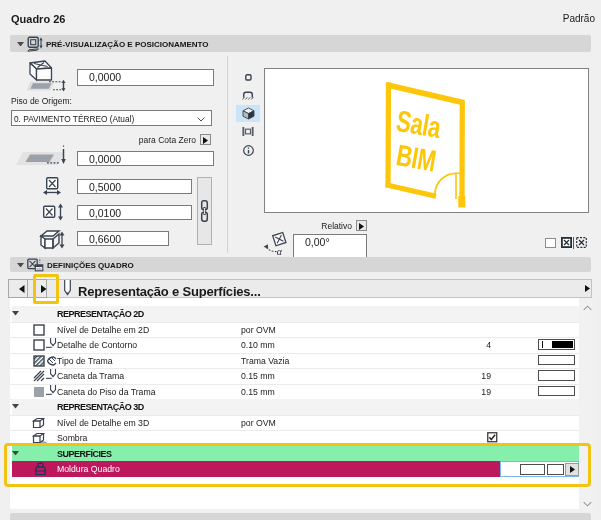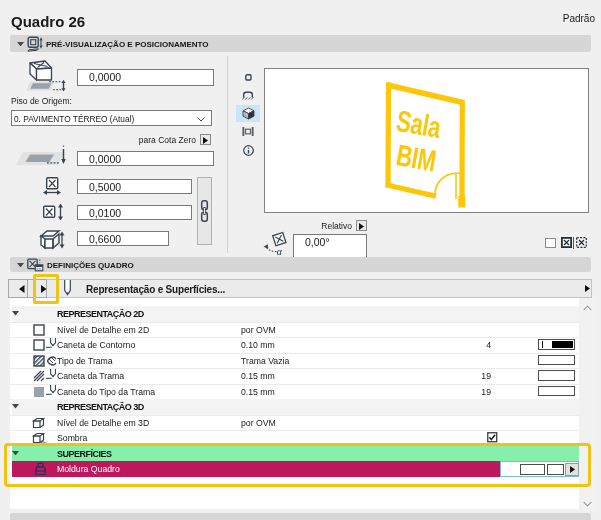--- a/index.html
+++ b/index.html
@@ -15,21 +15,21 @@
   .rowlbl{position:absolute;left:45px;top:3px;font-size:8.7px;color:#1a1a1a;white-space:nowrap;}
   .rowval{position:absolute;left:229px;top:3px;font-size:8.7px;color:#1a1a1a;white-space:nowrap;}
   .rownum{position:absolute;left:455px;width:24px;top:3px;font-size:8.7px;color:#1a1a1a;text-align:right;}
   .grphdr{position:absolute;left:45px;top:3px;font-weight:bold;font-size:9px;letter-spacing:-0.5px;color:#111;}
   .sep{position:absolute;left:10px;width:569px;height:1px;background:#ebebeb;}
   .pbox{position:absolute;left:526px;top:2px;width:37px;height:10.5px;background:#fff;border:1px solid #4d4d4d;box-sizing:border-box;}
 </style>
 </head>
 <body>
 
-<div class="abs" style="left:11px;top:13px;font-weight:bold;font-size:15px;color:#1a1a1a;">Quadro 26</div>
+<div class="abs" style="left:11px;top:13px;font-weight:bold;font-size:11px;color:#1a1a1a;">Quadro 26</div>
 <div class="abs" style="right:6px;top:13px;font-size:10px;color:#1a1a1a;">Padrão</div>
 
 <div class="bar" style="top:35px;height:17px;"></div>
 <svg class="abs" style="left:17px;top:41.5px" width="7" height="4.5">
     <path d="M0,0 L7,0 L3.5,4.5 Z" fill="#4a4a4a"></path>
   </svg>
 <svg class="abs" style="left:27px;top:36px" width="16" height="16" viewBox="0 0 16 16" fill="none" stroke="#3a4450">
   <rect x="1.2" y="1.2" width="10" height="10" rx="1.5" stroke-width="1.4"></rect>
   <rect x="3.7" y="3.7" width="5" height="5" stroke-width="1.1"></rect>
   <path d="M0.8,15.2 L10.2,14.2 L11.5,12.8 L2,13.8 Z" stroke-width="1" fill="none"></path>
@@ -207,21 +207,21 @@
     <path d="M5.5,0 L0,4 L5.5,8 Z" fill="#111"></path>
   </svg>
 <div class="abs" style="left:27px;top:279px;width:20px;height:19px;border:1px solid #a8a8a8;box-sizing:border-box;"></div>
 <svg class="abs" style="left:41px;top:285px" width="5.5" height="8">
     <path d="M0,0 L5.5,4 L0,8 Z" fill="#111"></path>
   </svg>
 <svg class="abs" style="left:63px;top:280px" width="9" height="17" viewBox="0 0 9 17" fill="none" stroke="#3a4450">
   <path d="M1.7,0 L1.7,10.5 L4.5,14.5 L7.3,10.5 L7.3,0" stroke-width="1.2" fill="#fff"></path>
   <path d="M4.5,15.8 L3.3,12.6 L5.7,12.6 Z" fill="#3a4450" stroke="none"></path>
 </svg>
-<div class="abs" style="left:78px;top:284px;font-weight:bold;font-size:10px;letter-spacing:-0.2px;color:#1a1a1a;margin-left:8px;">Representação e Superfícies...</div>
+<div class="abs" style="left:78px;top:284px;font-weight:bold;font-size:13px;letter-spacing:-0.2px;color:#1a1a1a;">Representação e Superfícies...</div>
 <svg class="abs" style="left:585px;top:285px" width="5" height="7">
     <path d="M0,0 L5,3.5 L0,7 Z" fill="#111"></path>
   </svg>
 
 <div class="abs" style="left:10px;top:298px;width:569px;height:211px;background:#fff;"></div>
 
 <div class="row" style="top:306px;background:#f3f3f3;">
   <svg class="abs" style="left:0px;top:5px" width="7" height="4.5">
       <path d="M0,0 L7,0 L3.5,4.5 Z" fill="#444"></path>
     </svg>
@@ -240,21 +240,21 @@
 
 <div class="row" style="top:337px;">
   <svg class="abs" style="left:21px;top:2px" width="12" height="12" fill="none">
       <rect x="1" y="1" width="10" height="10" stroke="#3a4450" stroke-width="1.4"></rect>
     </svg>
   <svg class="abs" style="left:33px;top:1px" width="12" height="12" viewBox="0 0 12 12" fill="none" stroke="#3a4450">
     <path d="M5.6,0 L5.6,4.7 L8,7.5 L10.5,4.7 L10.5,0" stroke-width="1.1"></path>
     <path d="M8,8.7 L7,6.4 L9,6.4 Z" fill="#3a4450" stroke="none"></path>
     <path d="M1,9.4 L6.8,9.4" stroke-width="1.3" stroke="#55606a"></path>
   </svg>
-  <div class="rowlbl">Caneta de Contorno</div>
+  <div class="rowlbl">Detalhe de Contorno</div>
   <div class="rowval">0.10 mm</div>
   <div class="rownum">4</div>
   <div class="pbox">
       <div style="position:absolute;left:3px;top:1px;width:1px;height:6.5px;background:#111;"></div>
       <div style="position:absolute;right:1px;top:1px;width:21px;height:6.5px;background:#000;"></div>
     </div>
 </div>
 <div class="sep" style="top:352.5px;"></div>
 
 <div class="row" style="top:352.5px;">
@@ -296,21 +296,21 @@
 
 <div class="row" style="top:383.5px;">
   <svg class="abs" style="left:21px;top:2px" width="12" height="12">
       <rect x="1" y="1" width="10" height="10" fill="#9aa1a8"></rect>
     </svg>
   <svg class="abs" style="left:33px;top:1px" width="12" height="12" viewBox="0 0 12 12" fill="none" stroke="#3a4450">
     <path d="M5.6,0 L5.6,4.7 L8,7.5 L10.5,4.7 L10.5,0" stroke-width="1.1"></path>
     <path d="M8,8.7 L7,6.4 L9,6.4 Z" fill="#3a4450" stroke="none"></path>
     <path d="M1,9.4 L6.8,9.4" stroke-width="1.3" stroke="#55606a"></path>
   </svg>
-  <div class="rowlbl">Caneta do Tipo da Trama</div>
+  <div class="rowlbl">Caneta do Piso da Trama</div>
   <div class="rowval">0.15 mm</div>
   <div class="rownum">19</div>
   <div class="pbox"></div>
 </div>
 <div class="sep" style="top:399px;"></div>
 
 <div class="row" style="top:399px;background:#f3f3f3;">
   <svg class="abs" style="left:0px;top:5px" width="7" height="4.5">
       <path d="M0,0 L7,0 L3.5,4.5 Z" fill="#444"></path>
     </svg>

